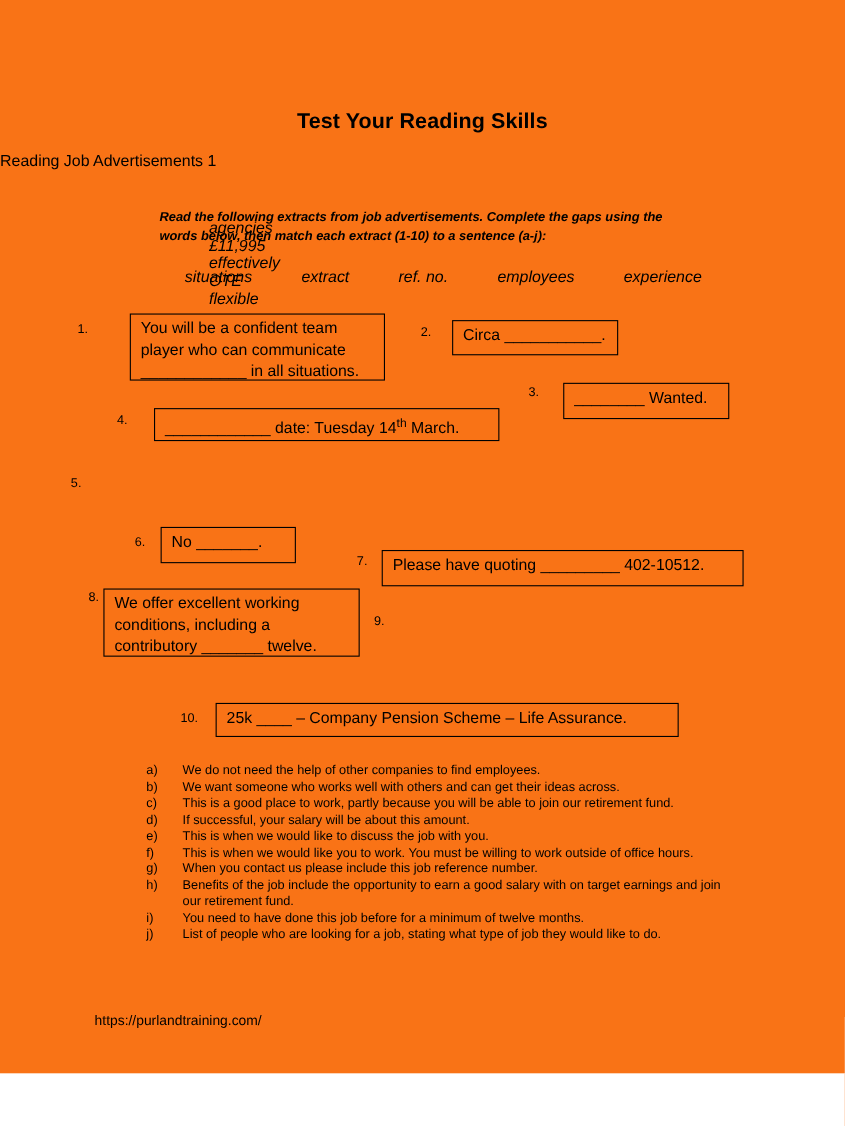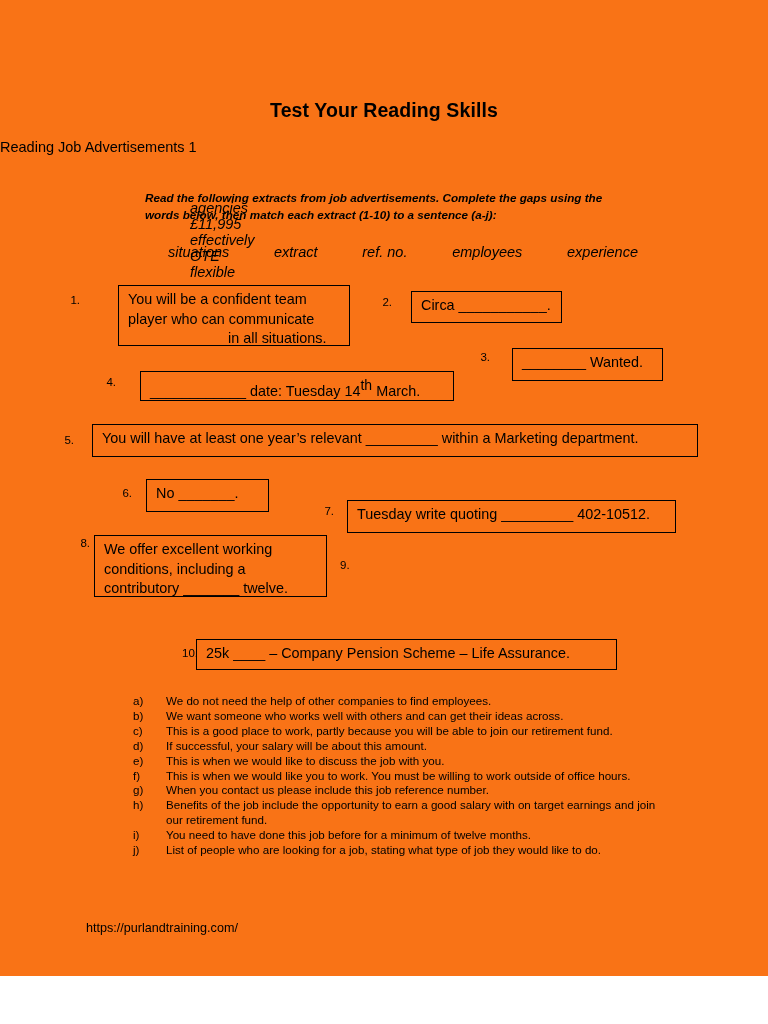--- a/index.html
+++ b/index.html
@@ -74,21 +74,21 @@
   }
   .box {
     position: absolute;
     border: 1.4px solid #000000;
     box-sizing: border-box;
     font-size: 14.4px;
     line-height: 19.5px;
     padding: 4px 8px 4px 9px;
   }
   .box .gap { letter-spacing: 0; }
-  sup { font-size: 14px; vertical-align: super; }
+  sup { font-size: 11px; vertical-align: super; }
 
   
   .answers {
     position: absolute;
     left: 133px;
     top: 694px;
     width: 530px;
     font-size: 11.6px;
     line-height: 14.4px;
   }
@@ -150,42 +150,39 @@
   <div class="box" style="left:512px; top:348px; width:151px; height:33px;">
     <span><span class="gap">________</span><span> Wanted.</span></span>
   </div>
 
   <div class="num" style="left:94px; top:376px; width:22px;">4.</div>
   <div class="box" style="left:140px; top:371px; width:314px; height:30px;">
     <span><span class="gap">____________</span><span> date: Tuesday 14</span><sup>th</sup><span> March.</span></span>
   </div>
 
   <div class="num" style="left:52px; top:434px; width:22px;">5.</div>
-  <div class="box" style="left:92px; top:424px; width:606px; height:33px;">
-    <span><span>You will have at least one year’s relevant </span><span class="gap">_________</span><span> within a Marketing department.</span></span>
-  </div>
 
   <div class="num" style="left:110px; top:487px; width:22px;">6.</div>
   <div class="box" style="left:146px; top:479px; width:123px; height:33px;">
     <span><span>No </span><span class="gap">_______</span><span>.</span></span>
   </div>
 
   <div class="num" style="left:312px; top:505px; width:22px;">7.</div>
   <div class="box" style="left:347px; top:500px; width:329px; height:33px;">
-    <span><span>Tuesday write quoting </span><span class="gap">_________</span><span> 402-10512.</span></span>
+    <span><span>Please have quoting </span><span class="gap">_________</span><span> 402-10512.</span></span>
   </div>
 
   <div class="num" style="left:68px; top:537px; width:22px;">8.</div>
   <div class="box" style="left:94px; top:535px; width:233px; height:62px;">
     <span><span>We offer excellent working conditions, including a contributory </span><span class="gap">_______</span><span> twelve.</span></span>
   </div>
 
   <div class="num" style="left:340px; top:559px; width:22px; text-align:left;">9.</div>
 
-  <div class="num" style="left:170px; top:647px; width:28px;">10.</div>
+  <div class="num" style="left:152px; top:647px; width:28px;">10.</div>
   <div class="box" style="left:196px; top:639px; width:421px; height:31px;">
     <span><span>25k </span><span class="gap">____</span><span> – Company Pension Scheme – Life Assurance.</span></span>
   </div>
 
   <div class="answers">
     <div class="answer-row">
       <div class="answer-letter">a)</div>
       <div class="answer-text">We do not need the help of other companies to find employees.</div>
     </div>
     <div class="answer-row">

